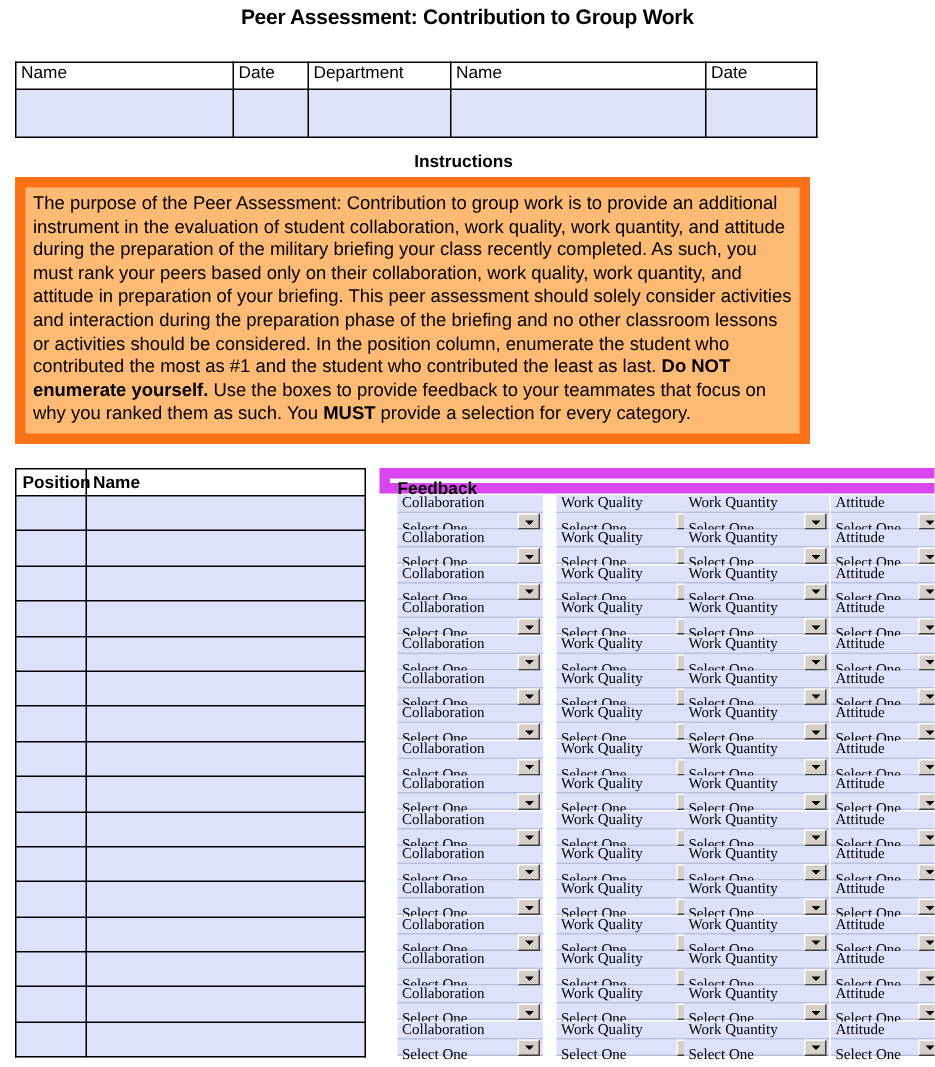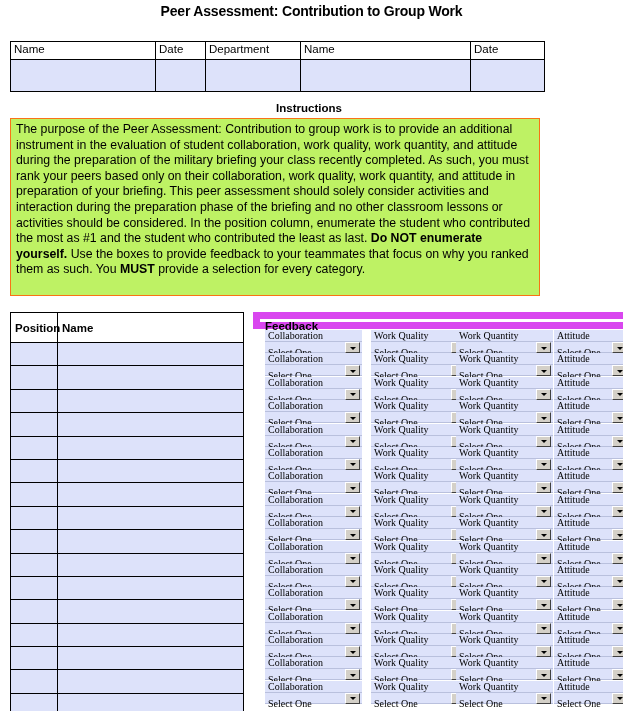--- a/index.html
+++ b/index.html
@@ -39,22 +39,22 @@
   .id-table tr.val td{background:#dde2fa;height:29px;}
 
   
   .instr-label{
     position:absolute;left:0;top:102px;width:540px;
     text-align:center;font-size:11.5px;font-weight:bold;padding-left:39px;
   }
   .instr-box{
     position:absolute;left:10px;top:118px;
     width:530px;height:178px;
-    border:1px solid #f97316;
-    background:#bef264;
+    border:7px solid #f97316;
+    background:#fdba74;
     box-sizing:border-box;
     padding:3px 5px 0 5px;
   }
   .instr-box p{
     margin:0;
     font-size:12.3px;
     line-height:15.6px;
   }
   .instr-box b{font-weight:bold;}
 
@@ -71,21 +71,21 @@
     border-collapse:collapse;
     table-layout:fixed;
   }
   .left-table td{
     border:1px solid #000;
     font-size:11.5px;
     padding:1px 4px;
     box-sizing:border-box;
   }
   .left-table td.hdr{
-    background:#fff;font-weight:bold;height:30px;
+    background:#fff;font-weight:bold;height:18px;
     vertical-align:middle;
   }
   .left-table td.cell{
     background:#dde2fa;height:23.4px;
   }
 
   
   .fb-header{
     position:absolute;left:243px;top:0;
     width:420px;height:17px;

